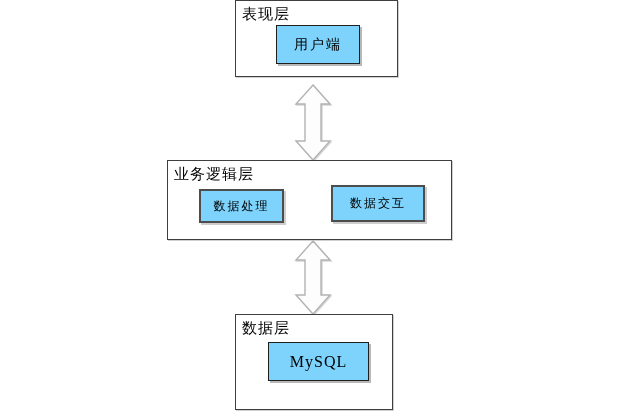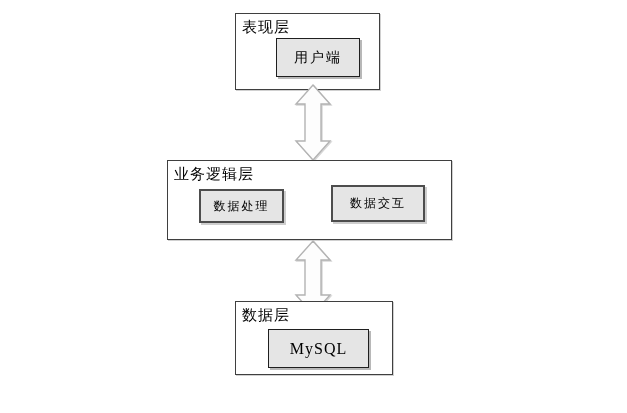--- a/index.html
+++ b/index.html
@@ -16,39 +16,39 @@
     overflow: hidden;
   }
   
   .layer {
     position: absolute;
     box-sizing: border-box;
     border: 1px solid #3f3f3f;
     background: #ffffff;
     box-shadow: 1px 1px 0 rgba(150,150,150,0.45);
   }
-  #layer-presentation { left: 235px; top: 13px;   width: 145px; height: 77px; }
+  #layer-presentation { left: 235px; top: 0;   width: 163px; height: 77px; }
   #layer-business     { left: 167px; top: 160px; width: 285px; height: 80px; }
-  #layer-data         { left: 235px; top: 301px; width: 158px; height: 74px; }
+  #layer-data         { left: 235px; top: 314px; width: 158px; height: 96px; }
 
   .layer-label {
     position: absolute;
     left: 6px;
     top: 4px;
     font-size: 15px;
     color: #000000;
     letter-spacing: 1px;
     white-space: nowrap;
   }
 
   
   .node {
     position: absolute;
     box-sizing: border-box;
-    background: #e5e5e5;
+    background: #7dd3fc;
     display: flex;
     align-items: center;
     justify-content: center;
     color: #000000;
     white-space: nowrap;
   }
   .node-thin {
     border: 1px solid #1f1f1f;
     box-shadow: 2px 2px 0 rgba(160,160,160,0.75);
   }

